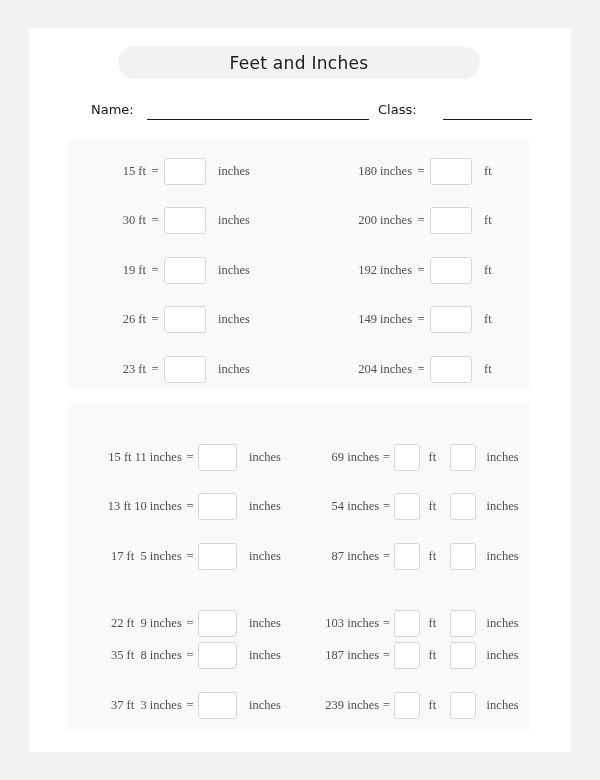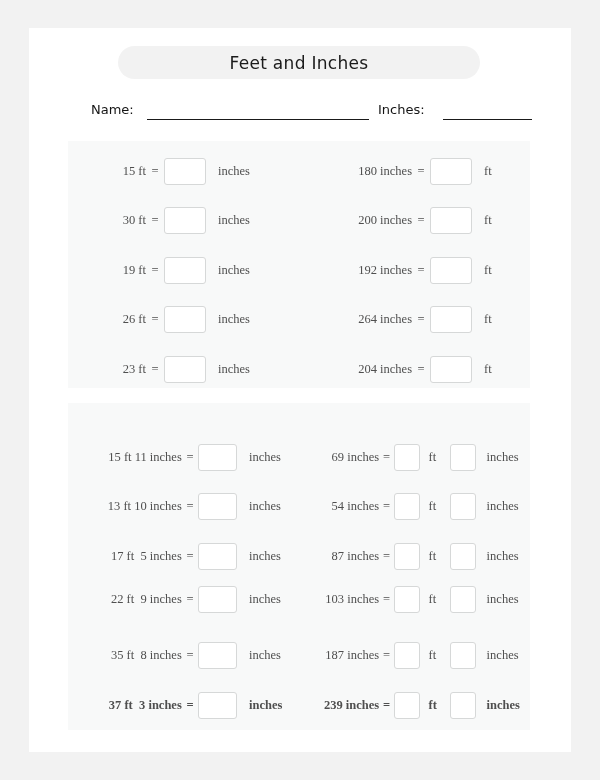--- a/index.html
+++ b/index.html
@@ -165,67 +165,67 @@
 
 <div class="page">
 
   <div class="title-pill">
     <span class="title-text">Feet and Inches</span>
   </div>
 
   <div class="namerow">
     <span class="nc-label name">Name:</span>
     <span class="nc-line name"></span>
-    <span class="nc-label klass">Inches:</span>
+    <span class="nc-label klass">Class:</span>
     <span class="nc-line klass"></span>
   </div>
 
 
   <div class="panel s1" id="panel-1">
       <div class="row" style="top: 16px;">
         <div class="cell left"><span class="q-label">15 ft</span><span class="eq">=</span><span class="answer-box box-wide"></span><span class="unit">inches</span></div>
         <div class="cell right"><span class="q-label">180 inches</span><span class="eq">=</span><span class="answer-box box-wide"></span><span class="unit">ft</span></div>
       </div>
       <div class="row" style="top: 65.6px;">
         <div class="cell left"><span class="q-label">30 ft</span><span class="eq">=</span><span class="answer-box box-wide"></span><span class="unit">inches</span></div>
         <div class="cell right"><span class="q-label">200 inches</span><span class="eq">=</span><span class="answer-box box-wide"></span><span class="unit">ft</span></div>
       </div>
       <div class="row" style="top: 115.2px;">
         <div class="cell left"><span class="q-label">19 ft</span><span class="eq">=</span><span class="answer-box box-wide"></span><span class="unit">inches</span></div>
         <div class="cell right"><span class="q-label">192 inches</span><span class="eq">=</span><span class="answer-box box-wide"></span><span class="unit">ft</span></div>
       </div>
       <div class="row" style="top: 164.8px;">
         <div class="cell left"><span class="q-label">26 ft</span><span class="eq">=</span><span class="answer-box box-wide"></span><span class="unit">inches</span></div>
-        <div class="cell right"><span class="q-label">264 inches</span><span class="eq">=</span><span class="answer-box box-wide"></span><span class="unit">ft</span></div>
+        <div class="cell right"><span class="q-label">149 inches</span><span class="eq">=</span><span class="answer-box box-wide"></span><span class="unit">ft</span></div>
       </div>
       <div class="row" style="top: 214.4px;">
         <div class="cell left"><span class="q-label">23 ft</span><span class="eq">=</span><span class="answer-box box-wide"></span><span class="unit">inches</span></div>
         <div class="cell right"><span class="q-label">204 inches</span><span class="eq">=</span><span class="answer-box box-wide"></span><span class="unit">ft</span></div>
       </div>
     </div>
   <div class="panel s2" id="panel-2">
       <div class="row" style="top: 40px;">
         <div class="cell left"><span class="q-label">15 ft 11 inches</span><span class="eq">=</span><span class="answer-box box-wide"></span><span class="unit">inches</span></div>
         <div class="cell right"><span class="q-label">69 inches</span><span class="eq">=</span><span class="answer-box box-narrow"></span><span class="unit-mid">ft</span><span class="answer-box box-narrow"></span><span class="unit-end">inches</span></div>
       </div>
       <div class="row" style="top: 89.6px;">
         <div class="cell left"><span class="q-label">13 ft 10 inches</span><span class="eq">=</span><span class="answer-box box-wide"></span><span class="unit">inches</span></div>
         <div class="cell right"><span class="q-label">54 inches</span><span class="eq">=</span><span class="answer-box box-narrow"></span><span class="unit-mid">ft</span><span class="answer-box box-narrow"></span><span class="unit-end">inches</span></div>
       </div>
       <div class="row" style="top: 139.2px;">
         <div class="cell left"><span class="q-label">17 ft  5 inches</span><span class="eq">=</span><span class="answer-box box-wide"></span><span class="unit">inches</span></div>
         <div class="cell right"><span class="q-label">87 inches</span><span class="eq">=</span><span class="answer-box box-narrow"></span><span class="unit-mid">ft</span><span class="answer-box box-narrow"></span><span class="unit-end">inches</span></div>
       </div>
-      <div class="row" style="top: 182px;">
+      <div class="row" style="top: 206px;">
         <div class="cell left"><span class="q-label">22 ft  9 inches</span><span class="eq">=</span><span class="answer-box box-wide"></span><span class="unit">inches</span></div>
         <div class="cell right"><span class="q-label">103 inches</span><span class="eq">=</span><span class="answer-box box-narrow"></span><span class="unit-mid">ft</span><span class="answer-box box-narrow"></span><span class="unit-end">inches</span></div>
       </div>
       <div class="row" style="top: 238.4px; text-decoration: underline;">
         <div class="cell left"><span class="q-label">35 ft  8 inches</span><span class="eq">=</span><span class="answer-box box-wide"></span><span class="unit">inches</span></div>
         <div class="cell right"><span class="q-label">187 inches</span><span class="eq">=</span><span class="answer-box box-narrow"></span><span class="unit-mid">ft</span><span class="answer-box box-narrow"></span><span class="unit-end">inches</span></div>
       </div>
-      <div class="row" style="top: 288px; font-weight: bold;">
+      <div class="row" style="top: 288px;">
         <div class="cell left"><span class="q-label">37 ft  3 inches</span><span class="eq">=</span><span class="answer-box box-wide"></span><span class="unit">inches</span></div>
         <div class="cell right"><span class="q-label">239 inches</span><span class="eq">=</span><span class="answer-box box-narrow"></span><span class="unit-mid">ft</span><span class="answer-box box-narrow"></span><span class="unit-end">inches</span></div>
       </div>
     </div>
 
 </div>
 
 </body></html>

